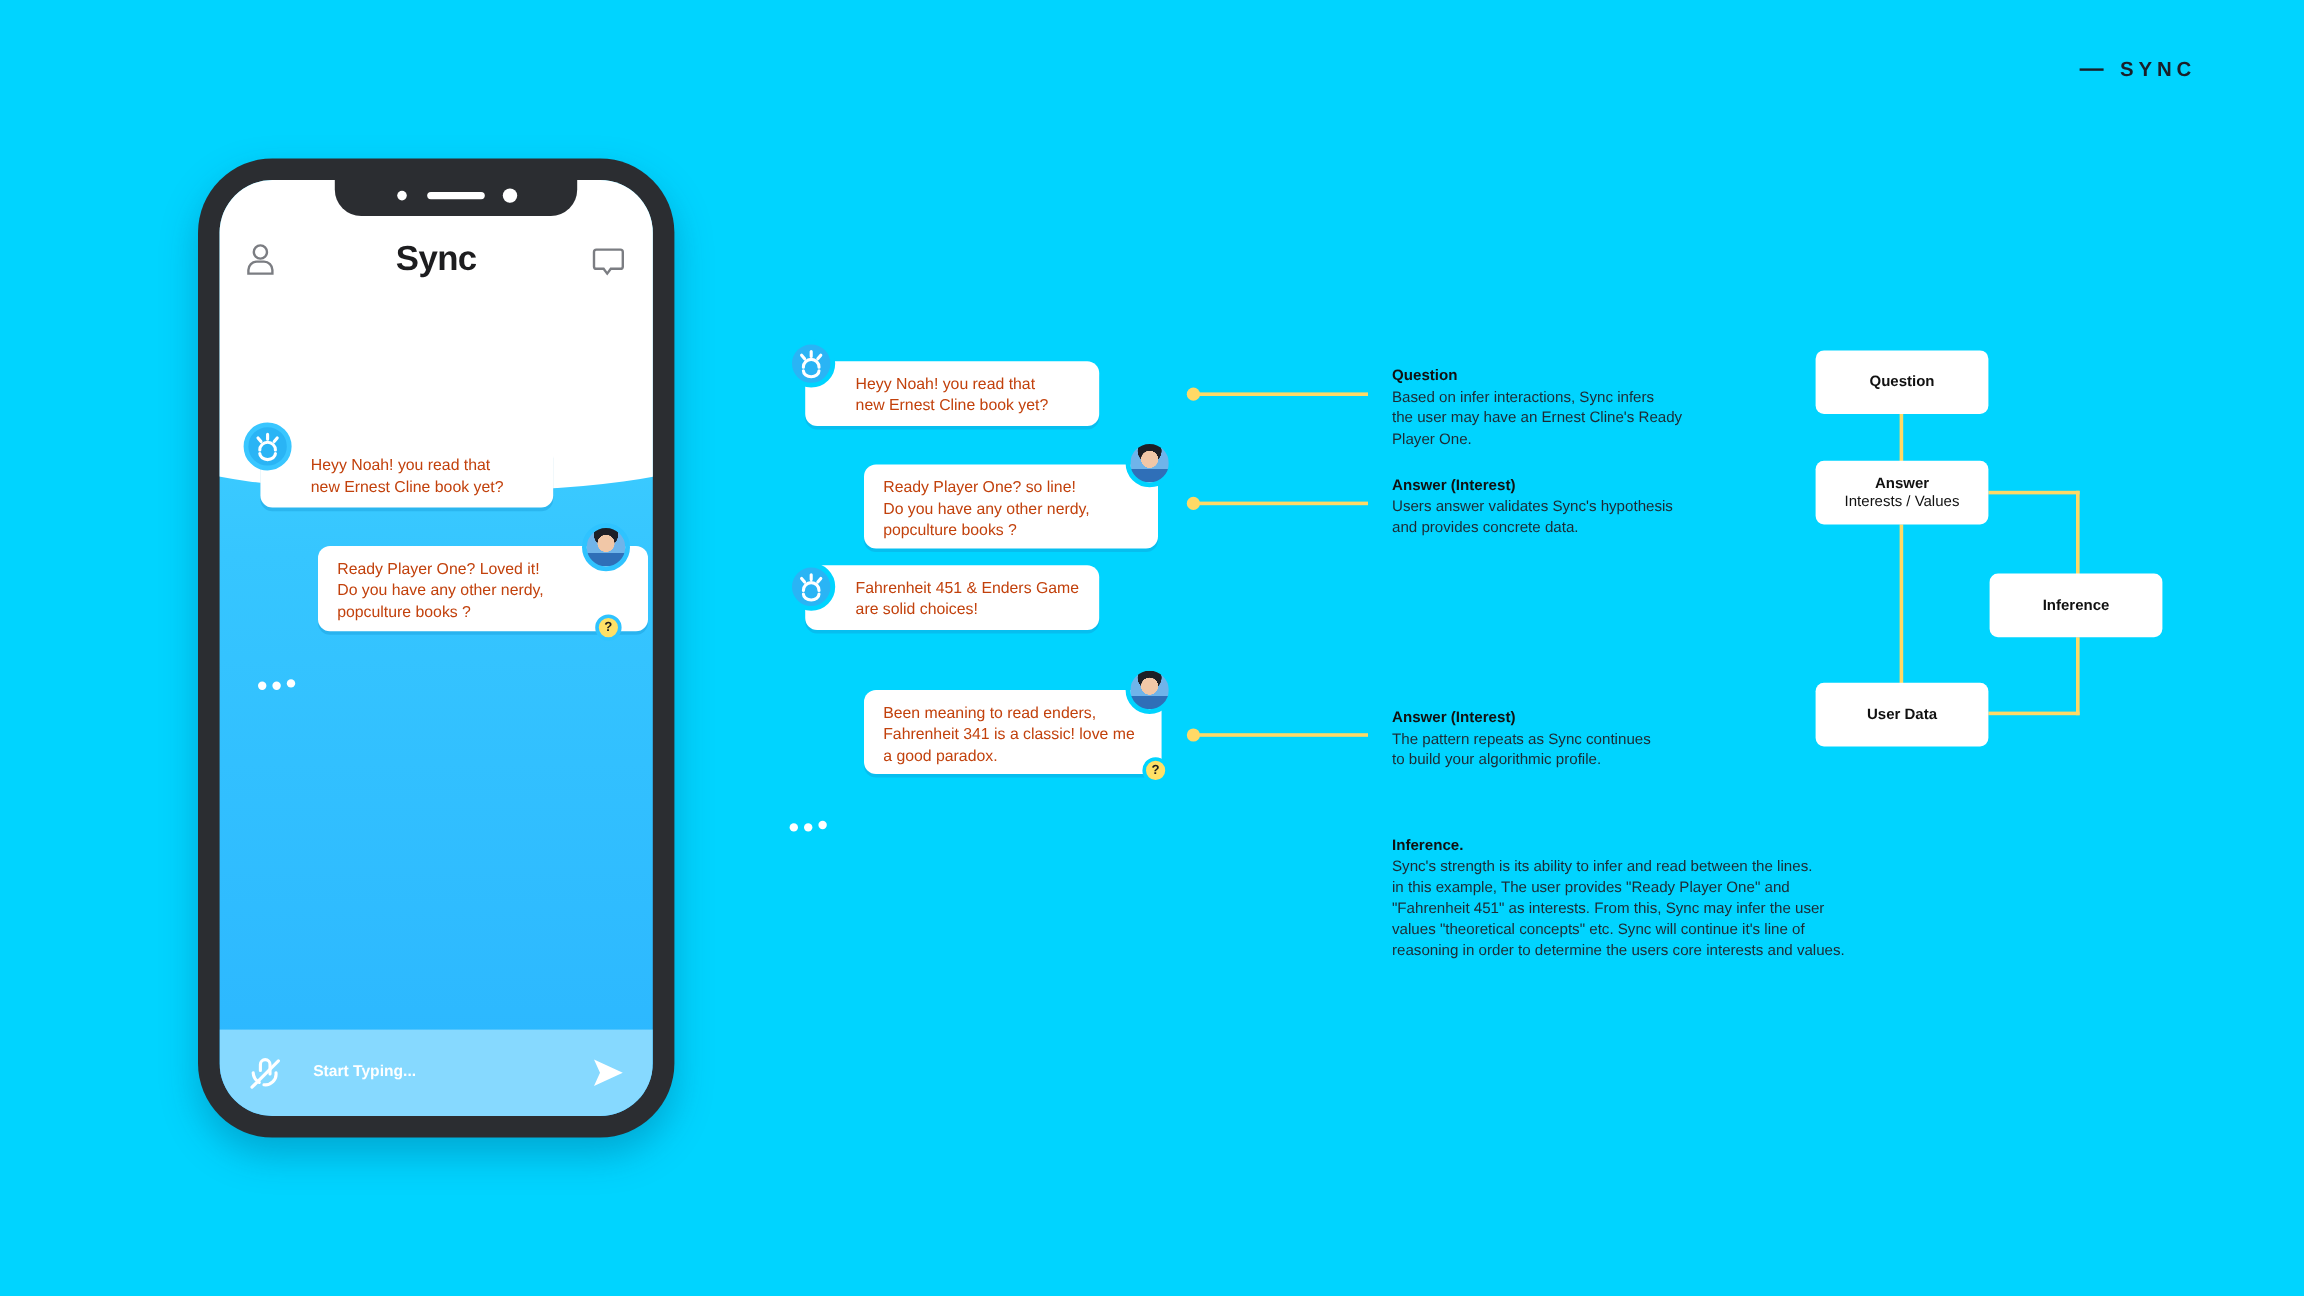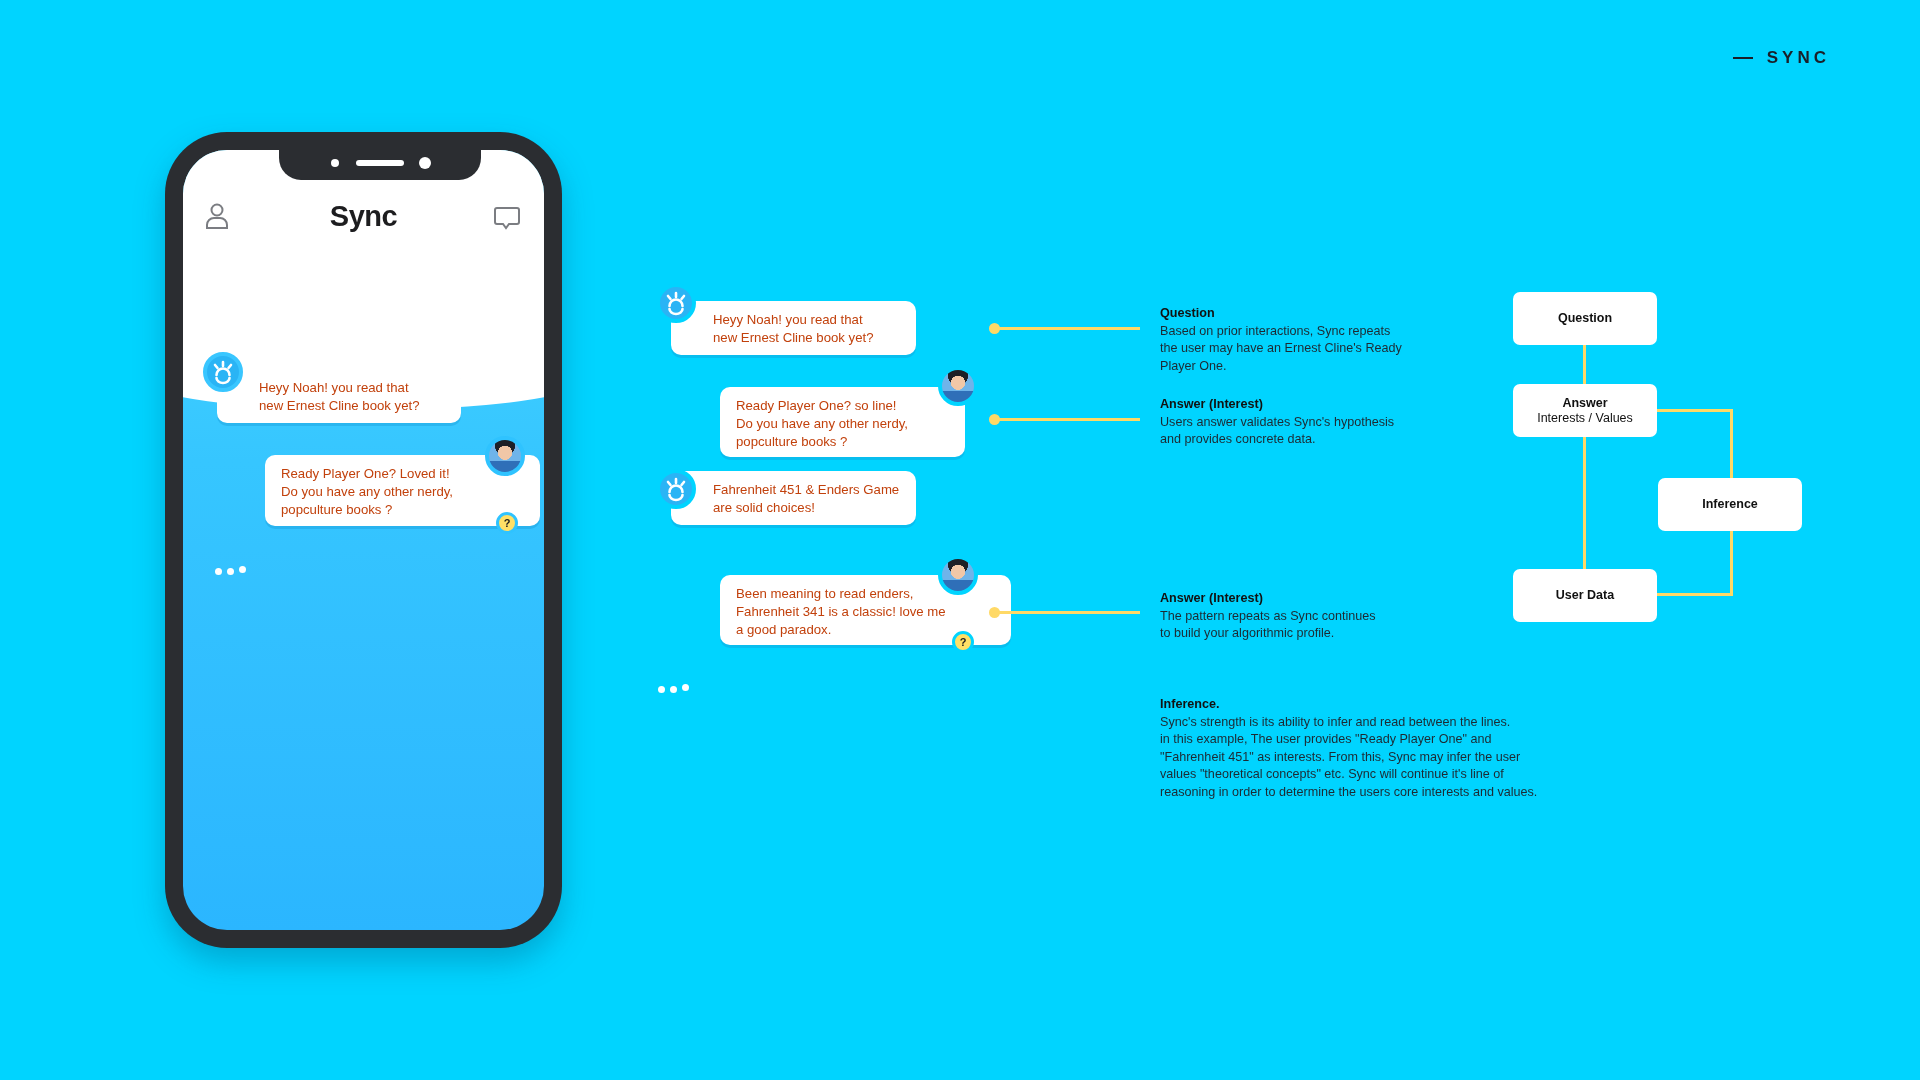--- a/index.html
+++ b/index.html
@@ -95,20 +95,31 @@
     </div>
     <div class="user-avatar" style="left:302px; top:286px; z-index:4;"></div>
     <div class="q-badge" style="left:313px; top:362px; z-index:4;">?</div>
 
     <div class="typing" style="left:32px; top:416px;">
       <span></span>
         <span></span>
         <span></span>
     </div>
 
+    <div class="input-bar">
+      <svg class="mic" viewBox="0 0 28 30" fill="none" stroke="#fff" stroke-width="2.6" stroke-linecap="round">
+        <path d="M10 12 v-5 a4 4 0 0 1 8 0 v8"></path>
+        <path d="M4 14 a10 10 0 0 0 5 8 M23 14 a9 9 0 0 1-10 10"></path>
+        <path d="M3 26 L25 4"></path>
+      </svg>
+      <div class="placeholder">Start Typing...</div>
+      <svg class="send" viewBox="0 0 26 24">
+          <path d="M1 1 L25 12 L1 23 L6 12 Z" fill="#fff"></path>
+        </svg>
+    </div>
   </div>
 </div>
 
 <div>
   <div class="bubble" style="left:671px; top:301px; width:245px; height:54px;">
     <div>Heyy Noah! you read that</div>
     <div>new Ernest Cline book yet?</div>
   </div>
   <div class="bot-avatar" style="left:656px; top:283px; border-color:#00d4ff;">
     <svg width="26" height="26" viewBox="0 0 26 26" fill="none" stroke="#fff" stroke-width="2.6" stroke-linecap="round">
@@ -130,42 +141,42 @@
     <div>are solid choices!</div>
   </div>
   <div class="bot-avatar" style="left:656px; top:469px; border-color:#00d4ff;">
     <svg width="26" height="26" viewBox="0 0 26 26" fill="none" stroke="#fff" stroke-width="2.6" stroke-linecap="round">
         <path d="M13 3 v4 M5 6 l2.5 3 M21 6 l-2.5 3"></path>
         <path d="M6.5 16 a6.5 6.5 0 0 1 13 0"></path>
         <path d="M6.5 19 a6.5 5 0 0 0 13 0"></path>
       </svg>
   </div>
 
-  <div class="bubble user" style="left:720px; top:575px; width:291px; height:70px; padding-left:16px;">
+  <div class="bubble user" style="left:720px; top:575px; width:248px; height:70px; padding-left:16px;">
     <div>Been meaning to read enders,</div>
     <div>Fahrenheit 341 is a classic! love me</div>
     <div>a good paradox.</div>
   </div>
   <div class="user-avatar" style="left:938px; top:555px; border-color:#00d4ff;"></div>
   <div class="q-badge" style="left:952px; top:631px; border-color:#00d4ff;">?</div>
 
   <div class="typing" style="left:658px; top:684px;">
     <span></span>
       <span></span>
       <span></span>
   </div>
 </div>
 
 <div class="connector" style="left:995px; top:327px; width:145px;"></div>
 <div class="connector" style="left:995px; top:418px; width:145px;"></div>
 <div class="connector" style="left:995px; top:611px; width:145px;"></div>
 
 <div class="annot" style="top:305px;">
   <span class="h">Question</span>
-  <div>Based on prior interactions, Sync repeats</div>
+  <div>Based on infer interactions, Sync infers</div>
   <div>the user may have an Ernest Cline's Ready</div>
   <div>Player One.</div>
 </div>
 <div class="annot" style="top:396px;">
   <span class="h">Answer (Interest)</span>
   <div>Users answer validates Sync's hypothesis</div>
   <div>and provides concrete data.</div>
 </div>
 <div class="annot" style="top:590px;">
   <span class="h">Answer (Interest)</span>

